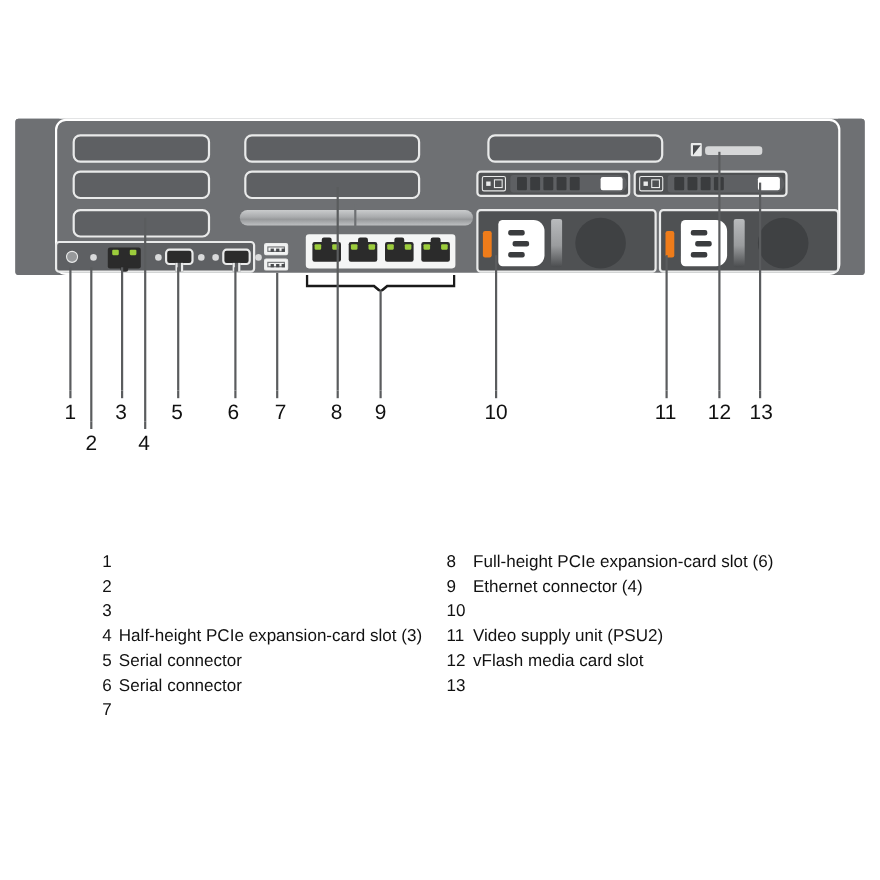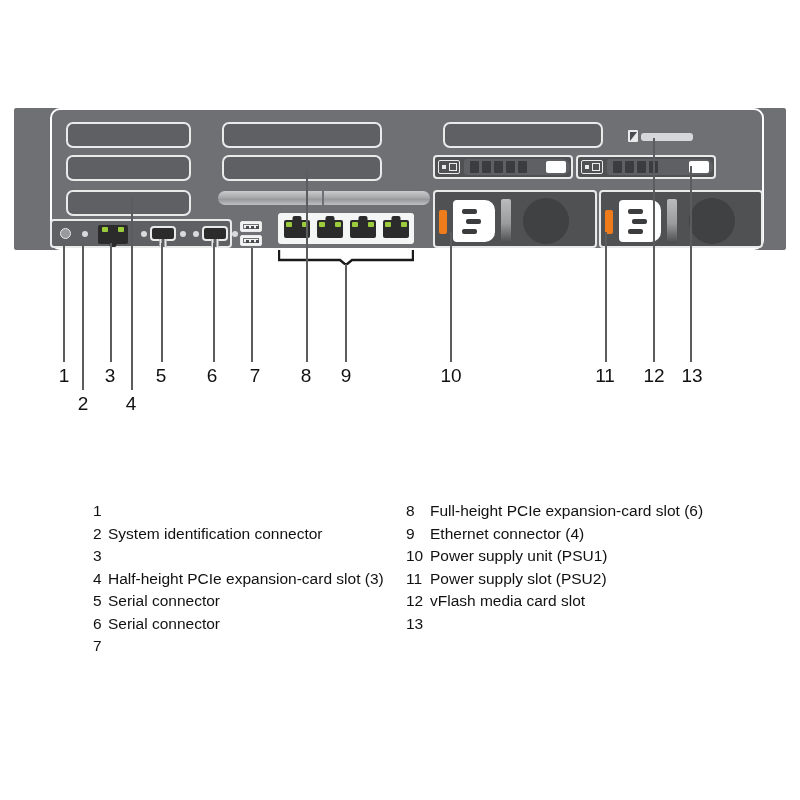--- a/index.html
+++ b/index.html
@@ -394,21 +394,20 @@
   <div class="cnum" style="left:654px;top:365px;">12</div>
   <div class="cnum" style="left:692px;top:365px;">13</div>
 
   <div class="legend">
     <div class="legend-col left">
       <div class="legend-row">
         <span class="legend-num">1</span>
       </div>
       <div class="legend-row">
         <span class="legend-num">2</span>
-        <span>System identification connector</span>
       </div>
       <div class="legend-row">
         <span class="legend-num">3</span>
       </div>
       <div class="legend-row">
         <span class="legend-num">4</span>
         <span>Half-height PCIe expansion-card slot (3)</span>
       </div>
       <div class="legend-row">
         <span class="legend-num">5</span>
@@ -427,25 +426,24 @@
       <div class="legend-row">
         <span class="legend-num">8</span>
         <span>Full-height PCIe expansion-card slot (6)</span>
       </div>
       <div class="legend-row">
         <span class="legend-num">9</span>
         <span>Ethernet connector (4)</span>
       </div>
       <div class="legend-row">
         <span class="legend-num">10</span>
-        <span>Power supply unit (PSU1)</span>
       </div>
       <div class="legend-row">
         <span class="legend-num">11</span>
-        <span>Power supply slot (PSU2)</span>
+        <span>Video supply unit (PSU2)</span>
       </div>
       <div class="legend-row">
         <span class="legend-num">12</span>
         <span>vFlash media card slot</span>
       </div>
       <div class="legend-row">
         <span class="legend-num">13</span>
       </div>
     </div>
   </div>

